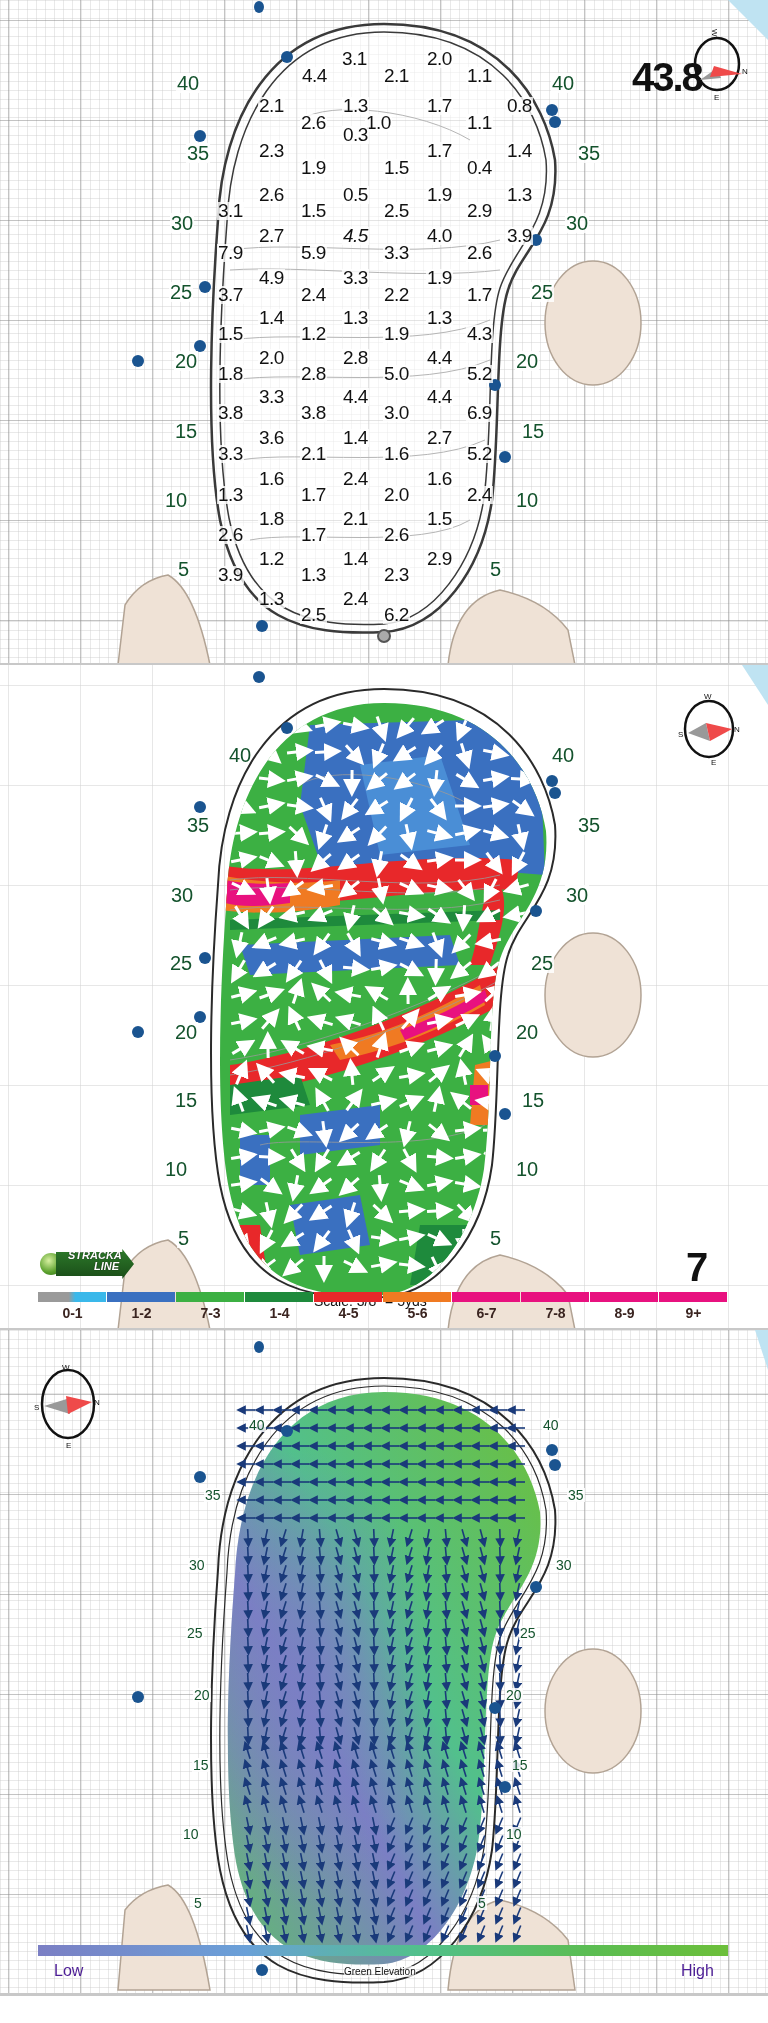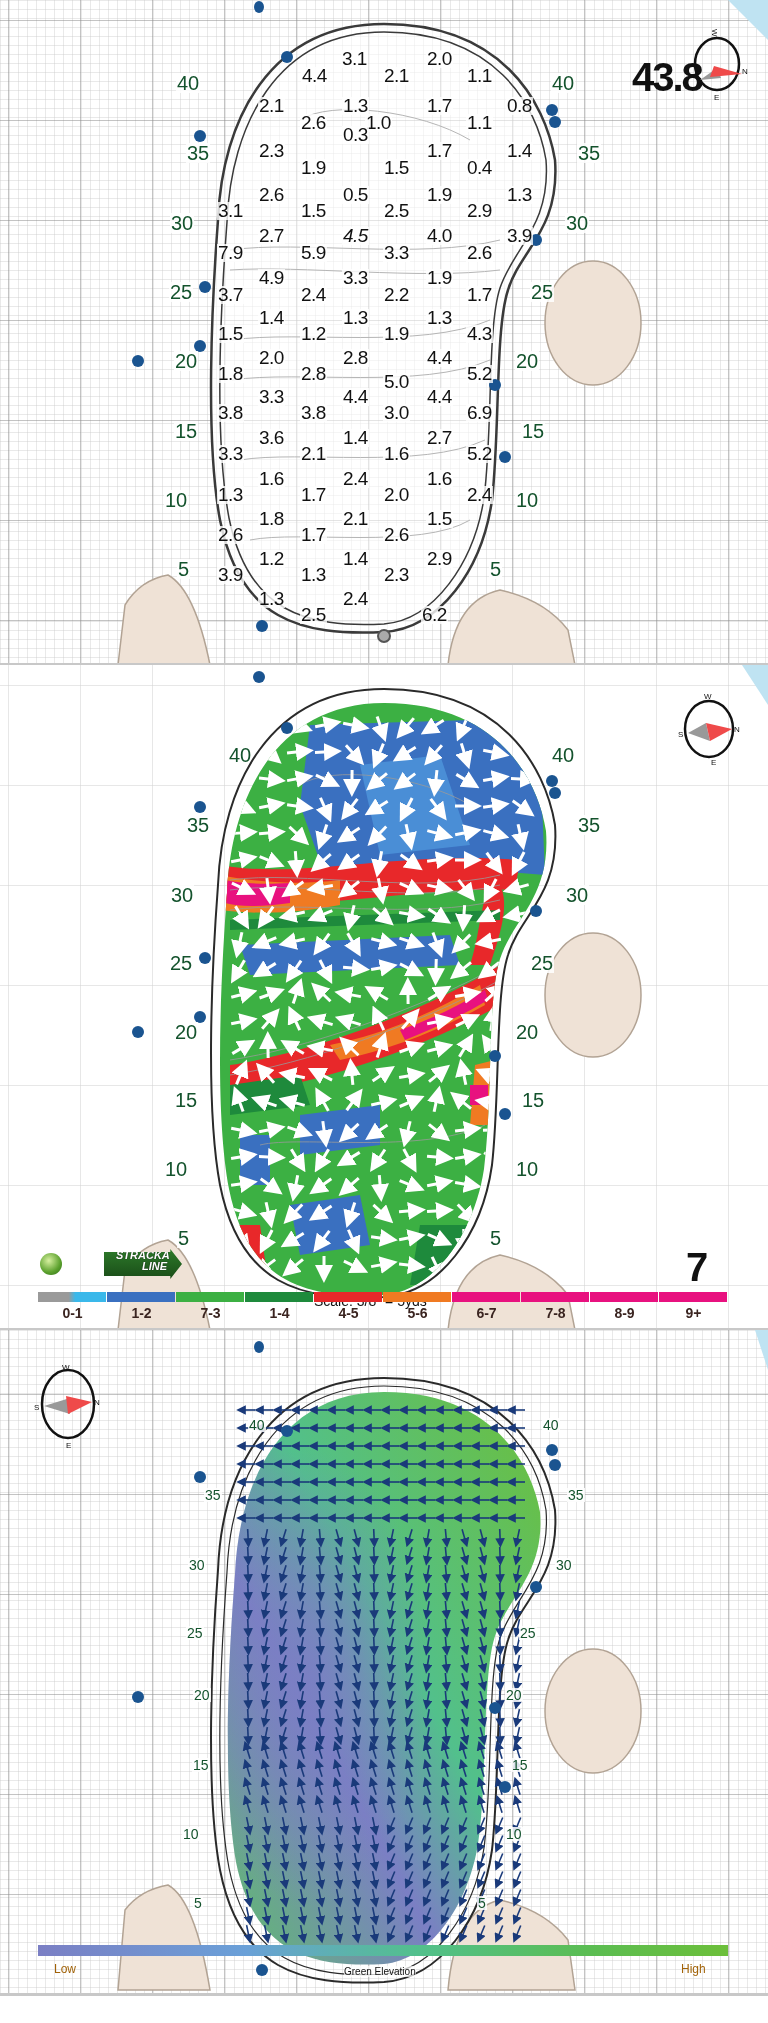--- a/index.html
+++ b/index.html
@@ -18,21 +18,21 @@
   .scale-text { position:absolute; font-size:14px; color:#111; }
   .legend-bar { position:absolute; display:flex; height:10px; }
   .legend-bar div { height:10px; }
   .legend-labels { position:absolute; display:flex; }
   .legend-labels span { display:block; text-align:center; font-size:14px; font-weight:bold; color:#3a2420; }
   .logo { position:absolute; display:flex; align-items:center; }
   .logo .ball { width:22px; height:22px; border-radius:50%; background:radial-gradient(circle at 40% 35%, #d7f0a0, #5aa02c 60%, #2d6a18); }
   .logo .arrow { position:relative; height:30px; width:78px; background:linear-gradient(#2d7a2a,#1a4d18); clip-path:polygon(0 10%, 85% 10%, 85% 0, 100% 50%, 85% 100%, 85% 90%, 0 90%); margin-left:-6px; }
   .logo .txt { position:absolute; left:12px; top:1px; color:#fff; font-weight:bold; font-style:italic; font-size:11px; line-height:11px; text-shadow:0 0 1px #000; }
   .elev-bar { position:absolute; left:38px; width:690px; height:11px; background:linear-gradient(90deg,#7b7fc4 0%,#6aa0d8 30%,#52c08c 55%,#5bbd52 80%,#6cbf3a 100%); }
-  .elev-label { position:absolute; font-size:12px; color:#a16207; }
+  .elev-label { position:absolute; font-size:16px; color:#4c1d95; }
   .elev-caption { position:absolute; font-size:10px; color:#111; background:rgba(255,255,255,0.7); }
 </style>
 </head>
 <body>
 
 <div class="panel p1">
   <svg width="768" height="665">
     <defs>
       <pattern id="g1" width="9" height="9" patternUnits="userSpaceOnUse">
         <path d="M9 0H0V9" fill="none" stroke="#c9c9c9" stroke-width="0.8"></path>
@@ -160,21 +160,21 @@
       <div class="slope" style="left: 426px; top: 309px;">1.3</div>
       <div class="slope" style="left: 217px; top: 325px;">1.5</div>
       <div class="slope" style="left: 300px; top: 325px;">1.2</div>
       <div class="slope" style="left: 383px; top: 325px;">1.9</div>
       <div class="slope" style="left: 466px; top: 325px;">4.3</div>
       <div class="slope" style="left: 258px; top: 349px;">2.0</div>
       <div class="slope" style="left: 342px; top: 349px;">2.8</div>
       <div class="slope" style="left: 426px; top: 349px;">4.4</div>
       <div class="slope" style="left: 217px; top: 365px;">1.8</div>
       <div class="slope" style="left: 300px; top: 365px;">2.8</div>
-      <div class="slope" style="left: 383px; top: 365px; margin-top: 8px;">5.0</div>
+      <div class="slope" style="left: 383px; top: 365px;">5.0</div>
       <div class="slope" style="left: 466px; top: 365px;">5.2</div>
       <div class="slope" style="left: 258px; top: 388px;">3.3</div>
       <div class="slope" style="left: 342px; top: 388px;">4.4</div>
       <div class="slope" style="left: 426px; top: 388px;">4.4</div>
       <div class="slope" style="left: 217px; top: 404px;">3.8</div>
       <div class="slope" style="left: 300px; top: 404px;">3.8</div>
       <div class="slope" style="left: 383px; top: 404px;">3.0</div>
       <div class="slope" style="left: 466px; top: 404px;">6.9</div>
       <div class="slope" style="left: 258px; top: 429px;">3.6</div>
       <div class="slope" style="left: 342px; top: 429px;">1.4</div>
@@ -198,21 +198,21 @@
       <div class="slope" style="left: 383px; top: 526px;">2.6</div>
       <div class="slope" style="left: 258px; top: 550px;">1.2</div>
       <div class="slope" style="left: 342px; top: 550px;">1.4</div>
       <div class="slope" style="left: 426px; top: 550px;">2.9</div>
       <div class="slope" style="left: 217px; top: 566px;">3.9</div>
       <div class="slope" style="left: 300px; top: 566px;">1.3</div>
       <div class="slope" style="left: 383px; top: 566px;">2.3</div>
       <div class="slope" style="left: 258px; top: 590px;">1.3</div>
       <div class="slope" style="left: 342px; top: 590px;">2.4</div>
       <div class="slope" style="left: 300px; top: 606px;">2.5</div>
-      <div class="slope" style="left: 383px; top: 606px; margin-left: 38px;">6.2</div>
+      <div class="slope" style="left: 383px; top: 606px;">6.2</div>
     </div>
 </div>
 
 <div class="sep" style="top:663px"></div>
 
 <div class="panel p2">
   <svg width="768" height="665">
     <defs>
       <pattern id="g2" width="72" height="100" patternUnits="userSpaceOnUse" x="8" y="20">
         <path d="M72 0H0V100" fill="none" stroke="#cfcfcf" stroke-width="1"></path>
@@ -533,21 +533,21 @@
     <div class="yard" style="left:551px;top:80px">40</div>
     <div class="yard" style="left:577px;top:150px">35</div>
     <div class="yard" style="left:565px;top:220px">30</div>
     <div class="yard" style="left:530px;top:288px">25</div>
     <div class="yard" style="left:515px;top:357px">20</div>
     <div class="yard" style="left:521px;top:425px">15</div>
     <div class="yard" style="left:515px;top:494px">10</div>
     <div class="yard" style="left:489px;top:563px">5</div>
   </div>
 
-  <div class="logo" style="left:40px; top:584px;gap:48px;">
+  <div class="logo" style="left:40px; top:584px;">
     <div class="ball"></div>
     <div class="arrow">
       <div class="txt"><span>STRACKA</span><br><span style="padding-left:26px">LINE</span></div>
     </div>
   </div>
 
   <div class="hole-num" style="left:686px; top:580px;">7</div>
   <div class="scale-text" style="left:314px; top:628px;">Scale: 3/8" = 5yds</div>
 
 </div>

